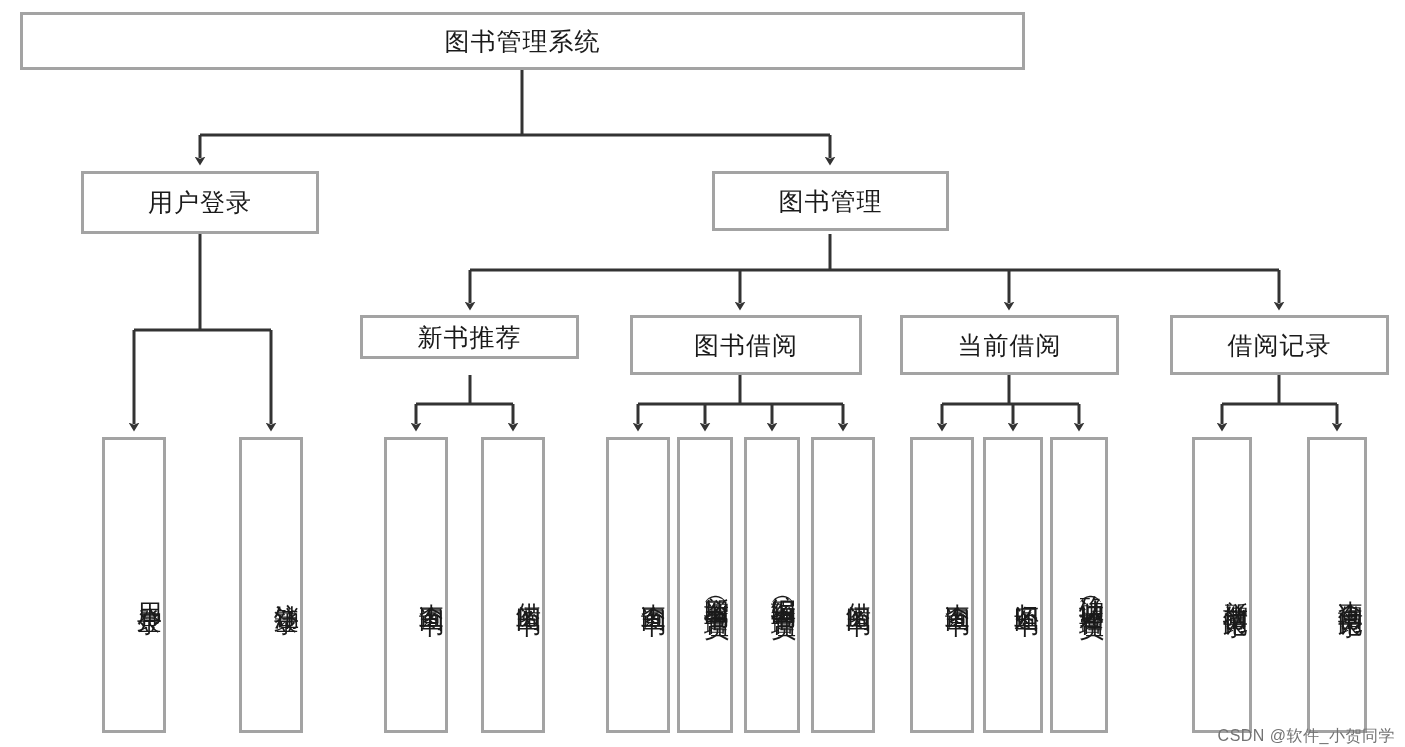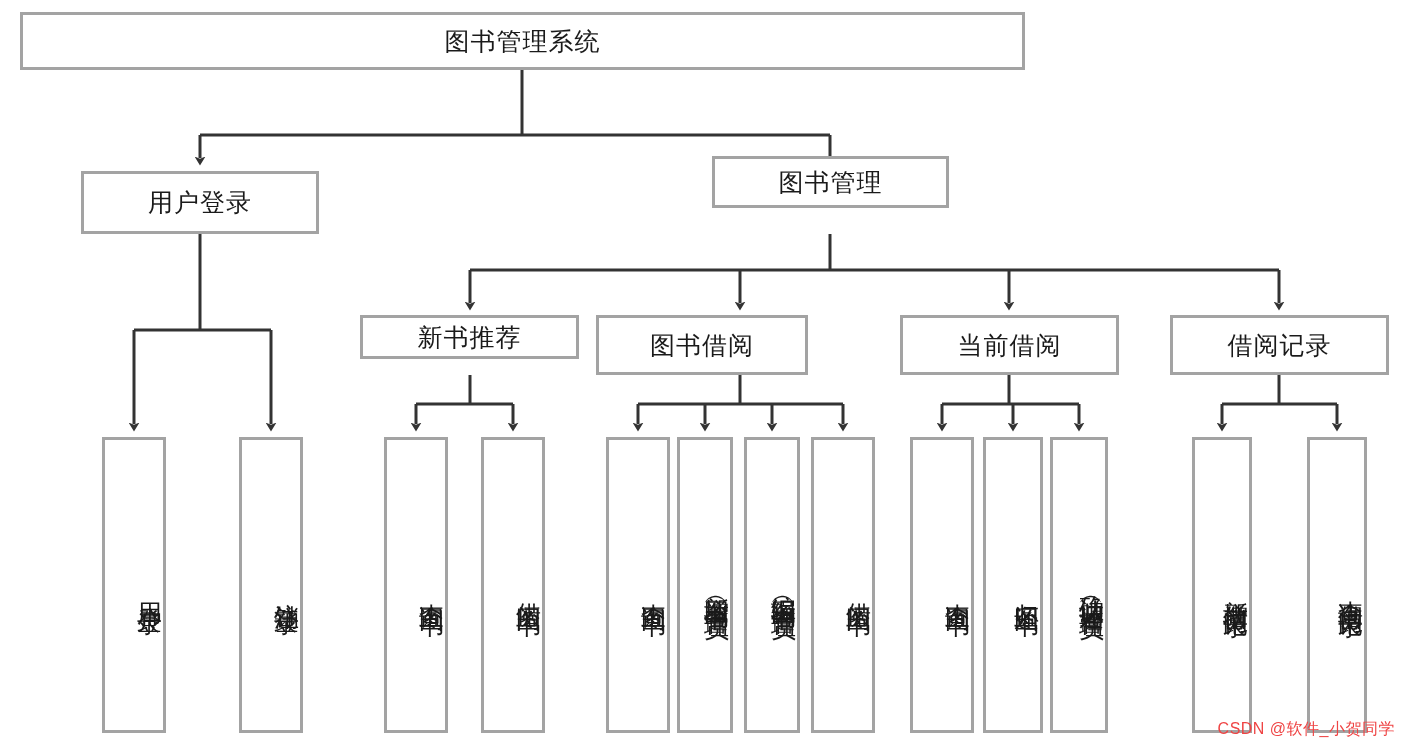--- a/index.html
+++ b/index.html
@@ -47,23 +47,23 @@
     justify-content: center;
   }
   .node.vert .label {
     writing-mode: vertical-rl;
     text-orientation: upright;
     line-height: 1.08;
   }
   #watermark {
     position: absolute;
     right: 10px;
-    bottom: 7px;
+    bottom: 0;
     font-size: 16px;
-    color: #ef4444;
+    color: #737373;
     letter-spacing: 0.5px;
     white-space: nowrap;
   }
 </style>
 </head>
 <body>
 
 <div id="stage">
 
   <svg id="wires" viewBox="0 0 1405 747">
@@ -116,28 +116,28 @@
     </g>
   </svg>
 
   <div class="node horiz" style="left:20px; top:12px; width:1005px; height:58px;">
     <span class="label">图书管理系统</span>
   </div>
 
   <div class="node horiz" style="left:81px; top:171px; width:238px; height:63px;">
     <span class="label">用户登录</span>
   </div>
-  <div class="node horiz" style="left:712px; top:156px; width:237px; height:52px;">
+  <div class="node horiz" style="left:712px; top:171px; width:237px; height:60px;">
     <span class="label">图书管理</span>
   </div>
 
   <div class="node horiz" style="left:360px; top:315px; width:219px; height:44px;">
     <span class="label">新书推荐</span>
   </div>
-  <div class="node horiz" style="left:596px; top:315px; width:212px; height:60px;align-items:center;">
+  <div class="node horiz" style="left:630px; top:315px; width:232px; height:60px;align-items:center;">
     <span class="label">图书借阅</span>
   </div>
   <div class="node horiz" style="left:900px; top:315px; width:219px; height:60px;">
     <span class="label">当前借阅</span>
   </div>
   <div class="node horiz" style="left:1170px; top:315px; width:219px; height:60px;justify-content:center;">
     <span class="label">借阅记录</span>
   </div>
 
   <div class="node vert" style="left:102px; top:437px; width:64px; height:296px;">

